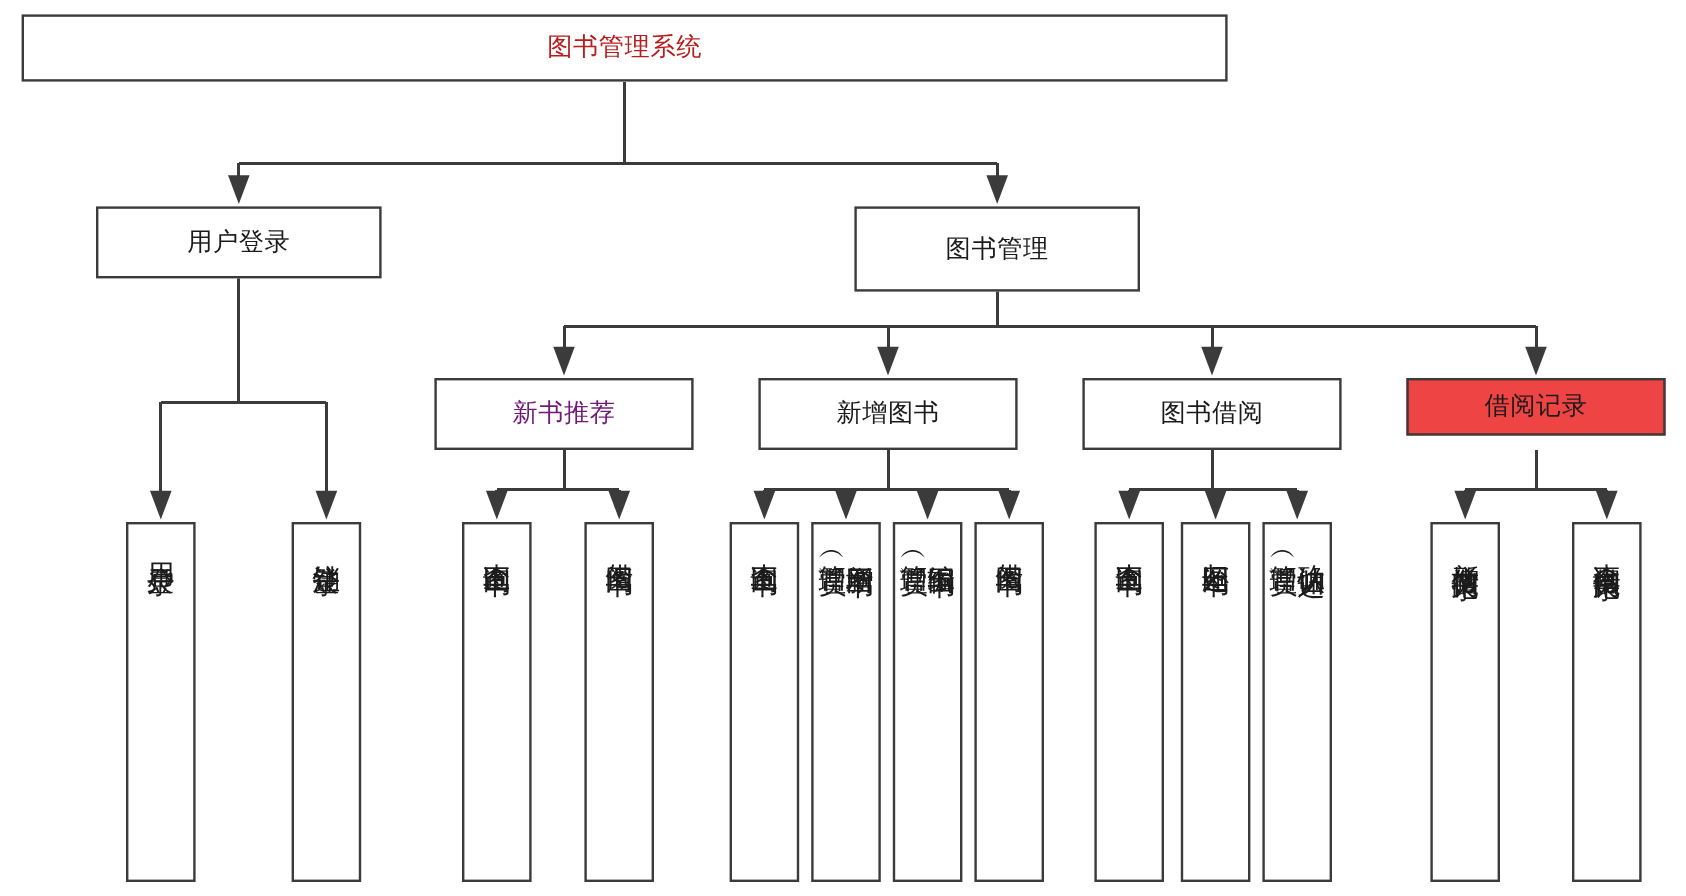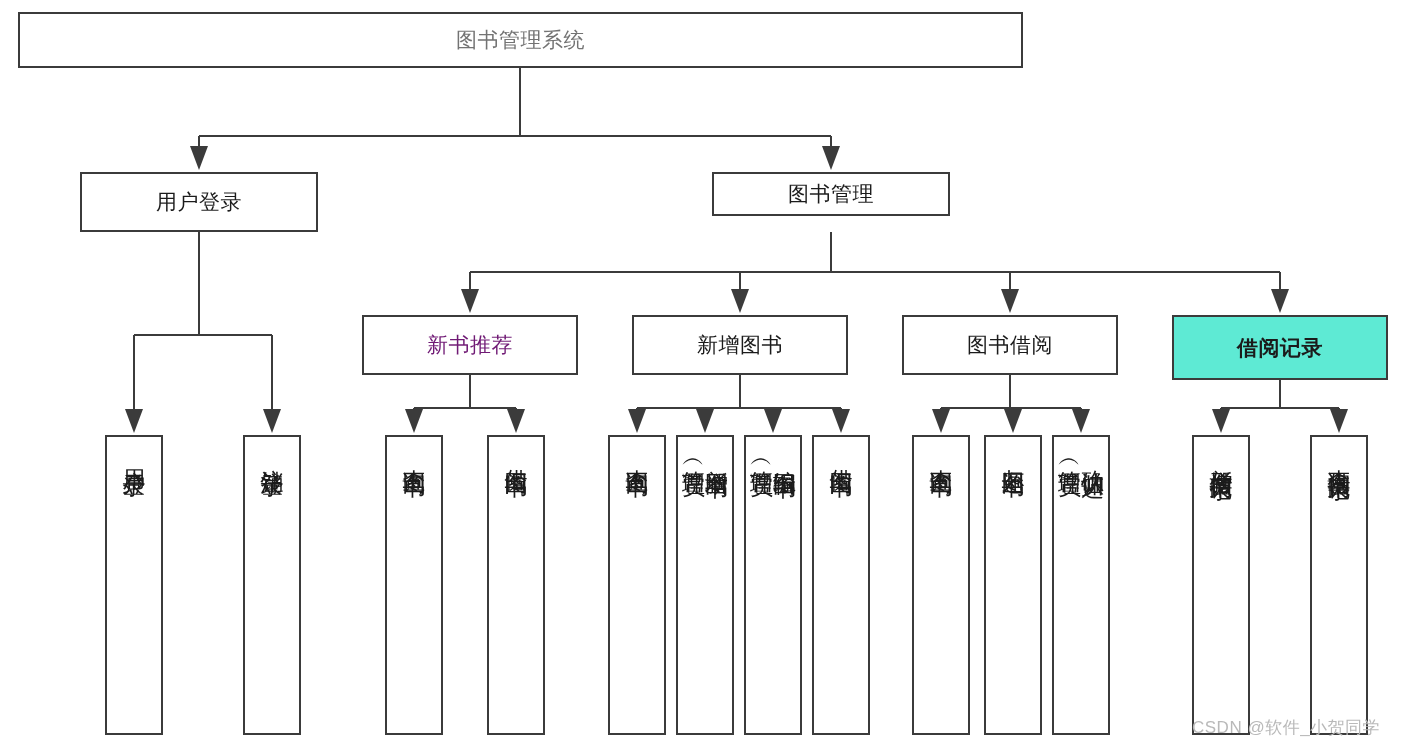--- a/index.html
+++ b/index.html
@@ -116,38 +116,38 @@
       <polygon points="1072,409 1090,409 1081,433" fill="#3b3b3b"></polygon>
       <line x1="1280" y1="375" x2="1280" y2="408" stroke="#3b3b3b" stroke-width="2.5" shape-rendering="crispEdges"></line>
       <line x1="1221" y1="408" x2="1339" y2="408" stroke="#3b3b3b" stroke-width="2.5" shape-rendering="crispEdges"></line>
       <line x1="1221" y1="408" x2="1221" y2="411" stroke="#3b3b3b" stroke-width="2.5" shape-rendering="crispEdges"></line>
       <polygon points="1212,409 1230,409 1221,433" fill="#3b3b3b"></polygon>
       <line x1="1339" y1="408" x2="1339" y2="411" stroke="#3b3b3b" stroke-width="2.5" shape-rendering="crispEdges"></line>
       <polygon points="1330,409 1348,409 1339,433" fill="#3b3b3b"></polygon>
     </svg>
   <div id="nodes">
       <div class="node horiz" style="left: 18px; top: 12px; width: 1005px; height: 56px; border-color: rgb(59, 59, 59); background: rgb(255, 255, 255);">
-        <div class="node-label" style="color: #737373;">图书管理系统</div>
+        <div class="node-label" style="color: #b91c1c;">图书管理系统</div>
       </div>
       <div class="node horiz" style="left: 80px; top: 172px; width: 238px; height: 60px; border-color: rgb(59, 59, 59); background: rgb(255, 255, 255);">
         <div class="node-label" style="color: rgb(27, 27, 27);">用户登录</div>
       </div>
-      <div class="node horiz" style="left: 712px; top: 172px; width: 238px; height: 44px; border-color: rgb(59, 59, 59); background: rgb(255, 255, 255);">
+      <div class="node horiz" style="left: 712px; top: 172px; width: 238px; height: 71px; border-color: rgb(59, 59, 59); background: rgb(255, 255, 255);">
         <div class="node-label" style="color: rgb(27, 27, 27);">图书管理</div>
       </div>
       <div class="node horiz" style="left: 362px; top: 315px; width: 216px; height: 60px; border-color: rgb(59, 59, 59); background: rgb(255, 255, 255);">
         <div class="node-label" style="color: #701a75;">新书推荐</div>
       </div>
       <div class="node horiz" style="left: 632px; top: 315px; width: 216px; height: 60px; border-color: rgb(59, 59, 59); background: rgb(255, 255, 255);">
         <div class="node-label" style="color: rgb(27, 27, 27);">新增图书</div>
       </div>
       <div class="node horiz" style="left: 902px; top: 315px; width: 216px; height: 60px; border-color: rgb(59, 59, 59); background: rgb(255, 255, 255);">
         <div class="node-label" style="color: rgb(27, 27, 27);">图书借阅</div>
       </div>
-      <div class="node horiz" style="left: 1172px; top: 315px; width: 216px; height: 65px; border-color: rgb(59, 59, 59); background: #5eead4; font-weight: bold;">
+      <div class="node horiz" style="left: 1172px; top: 315px; width: 216px; height: 48px; border-color: rgb(59, 59, 59); background: #ef4444;">
         <div class="node-label" style="color: rgb(27, 27, 27);">借阅记录</div>
       </div>
       <div class="node vert" style="left: 105px; top: 435px; width: 58px; height: 300px; border-color: rgb(59, 59, 59); background: rgb(255, 255, 255);">
         <div class="node-label" style="color: rgb(27, 27, 27);">用户登录</div>
       </div>
       <div class="node vert" style="left: 243px; top: 435px; width: 58px; height: 300px; border-color: rgb(59, 59, 59); background: rgb(255, 255, 255);">
         <div class="node-label" style="color: rgb(27, 27, 27);">注销登录</div>
       </div>
       <div class="node vert" style="left: 385px; top: 435px; width: 58px; height: 300px; border-color: rgb(59, 59, 59); background: rgb(255, 255, 255);">
         <div class="node-label" style="color: rgb(27, 27, 27);">查询图书</div>
@@ -179,14 +179,13 @@
         <div class="node-label" style="color: rgb(27, 27, 27);">确认归还
 （管理员）</div>
       </div>
       <div class="node vert" style="left: 1192px; top: 435px; width: 58px; height: 300px; border-color: rgb(59, 59, 59); background: rgb(255, 255, 255);">
         <div class="node-label" style="color: rgb(27, 27, 27);">新增借阅记录</div>
       </div>
       <div class="node vert" style="left: 1310px; top: 435px; width: 58px; height: 300px; border-color: rgb(59, 59, 59); background: rgb(255, 255, 255);">
         <div class="node-label" style="color: rgb(27, 27, 27);">查询借阅记录</div>
       </div>
     </div>
-  <div class="watermark" style="left: 1192px; top: 716px; color: rgb(185, 185, 185);">CSDN @软件_小贺同学</div>
 </div>
 
 </body></html>

